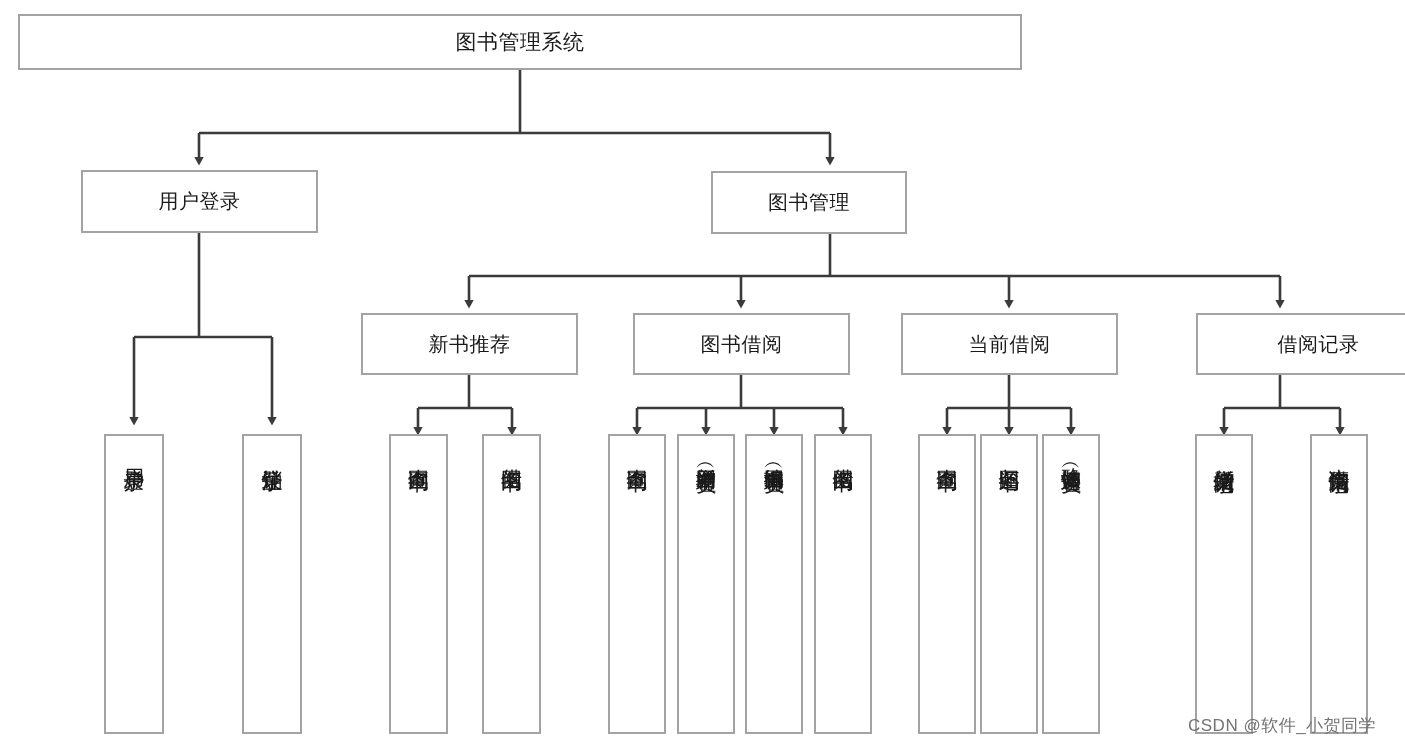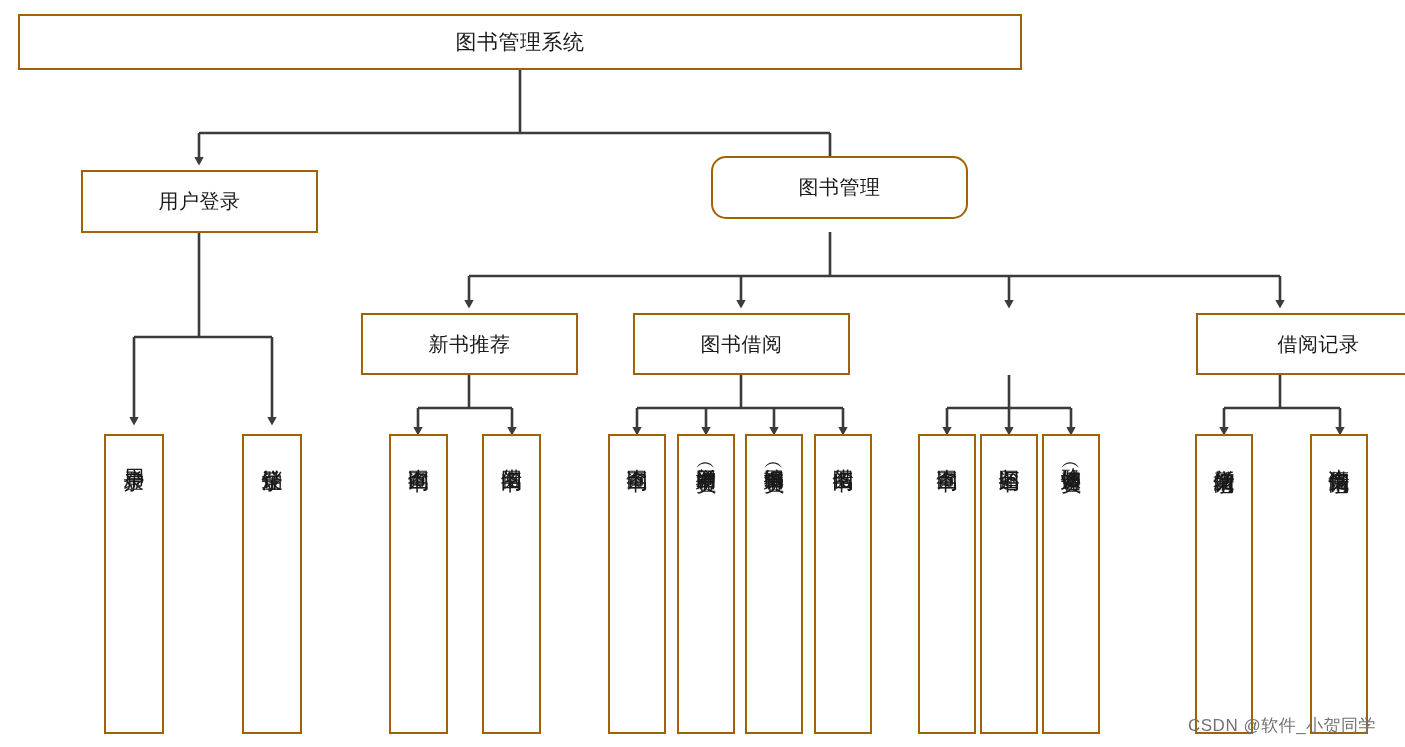--- a/index.html
+++ b/index.html
@@ -23,21 +23,21 @@
     left: 0;
     top: 0;
     width: 1405px;
     height: 747px;
     pointer-events: none;
   }
   .node {
     position: absolute;
     box-sizing: border-box;
     background: #ffffff;
-    border: 2px solid #a16207;
+    border: 2px solid #a3a3a3;
     display: flex;
     align-items: center;
     justify-content: center;
     color: #1a1a1a;
     z-index: 2;
   }
   .node .lbl {
     display: block;
     text-align: center;
     line-height: 1.25;
@@ -137,32 +137,35 @@
   </svg>
 
   <div class="node h root" style="left:18px; top:14px; width:1004px; height:56px;">
     <span class="lbl">图书管理系统</span>
   </div>
 
   <div class="node h" style="left:81px; top:170px; width:237px; height:63px;">
     <span class="lbl">用户登录</span>
   </div>
 
-  <div class="node h" style="left:711px; top:156px; width:257px; height:63px;border-radius:15px;">
+  <div class="node h" style="left:711px; top:171px; width:196px; height:63px;">
     <span class="lbl">图书管理</span>
   </div>
 
   <div class="node h" style="left:633px; top:313px; width:217px; height:62px;">
     <span class="lbl">图书借阅</span>
   </div>
 
   <div class="node h" style="left:361px; top:313px; width:217px; height:62px;">
     <span class="lbl">新书推荐</span>
   </div>
 
+  <div class="node h" style="left:901px; top:313px; width:217px; height:62px;">
+    <span class="lbl">当前借阅</span>
+  </div>
 
   <div class="node h" style="left:1172px; top:313px; width:245px; height:62px;margin-left:24px;">
     <span class="lbl">借阅记录</span>
   </div>
 
   <div class="node v" style="left:104px; top:434px; width:60px; height:300px;">
     <span class="lbl">用户登录</span>
   </div>
   <div class="node v" style="left:242px; top:434px; width:60px; height:300px;">
     <span class="lbl">注销登录</span>

